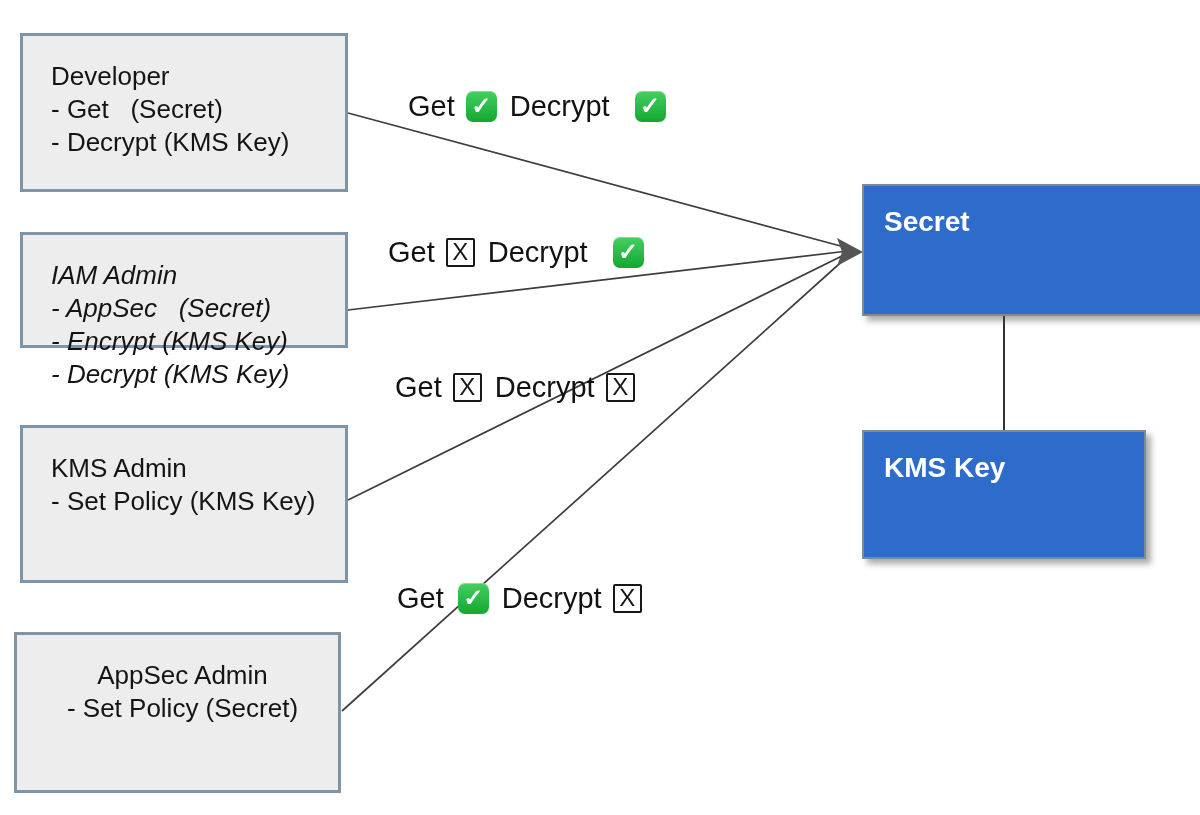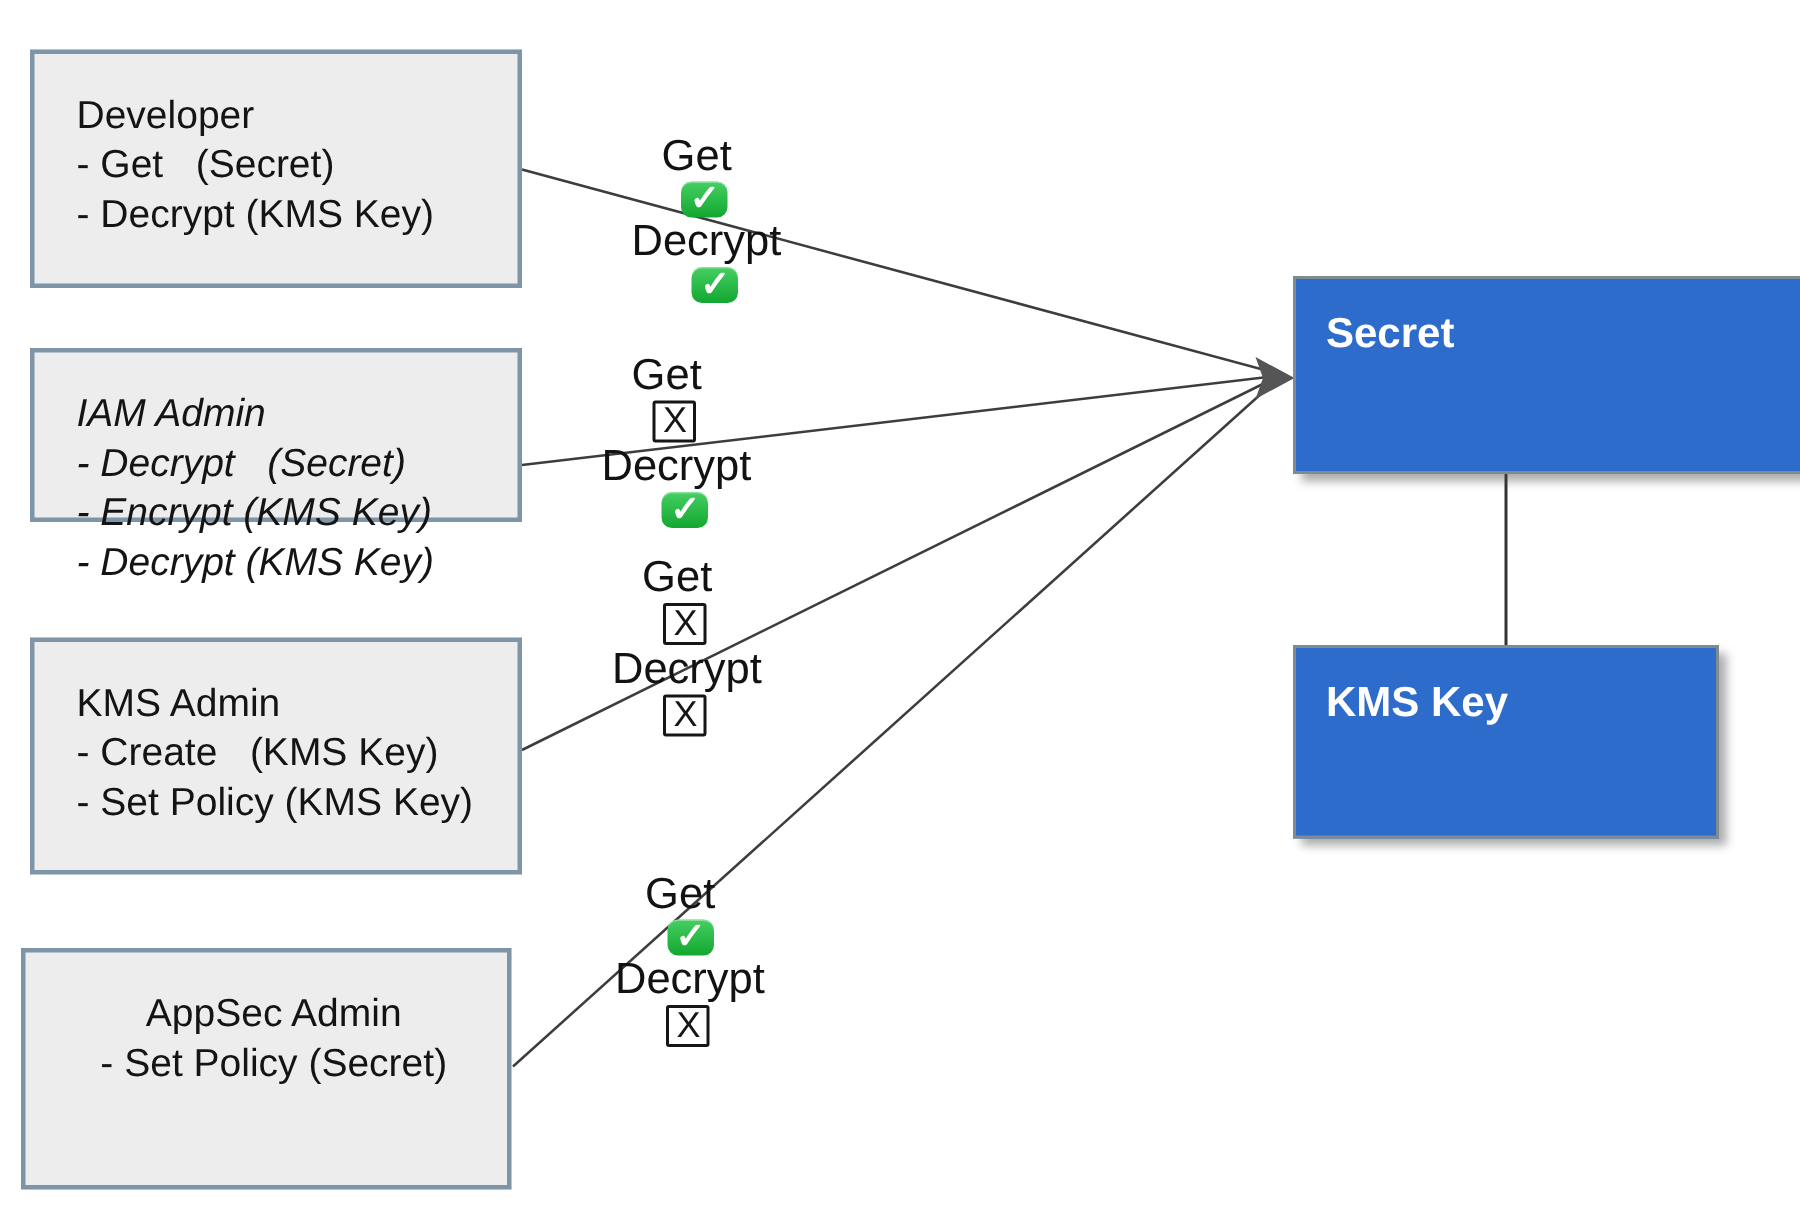--- a/index.html
+++ b/index.html
@@ -40,21 +40,20 @@
 
   
   .edge-label{
     position:absolute;
     display:flex;
     align-items:center;
     height:36px;
     font-size:29px;
     color:#121212;
     z-index:3;
-    flex-direction:column;
   }
   .edge-label .op{white-space:pre;}
   .mark{
     display:inline-flex;
     align-items:center;
     justify-content:center;
     box-sizing:border-box;
     margin-left:11px;
   }
   .mark + .op{margin-left:13px;}
@@ -101,28 +100,27 @@
   </svg>
 
   <div class="role-box" style="left:20px;top:33px;width:328px;height:159px;">
     <div class="role-title">Developer</div>
     <div class="role-perm">- Get   (Secret)</div>
     <div class="role-perm">- Decrypt (KMS Key)</div>
   </div>
 
   <div class="role-box" style="left:20px;top:232px;width:328px;height:116px;font-style:italic;">
     <div class="role-title">IAM Admin</div>
-    <div class="role-perm">- Decrypt   (Secret)</div>
+    <div class="role-perm">- AppSec   (Secret)</div>
     <div class="role-perm">- Encrypt (KMS Key)</div>
     <div class="role-perm">- Decrypt (KMS Key)</div>
   </div>
 
   <div class="role-box" style="left:20px;top:425px;width:328px;height:158px;">
     <div class="role-title">KMS Admin</div>
-    <div class="role-perm">- Create   (KMS Key)</div>
     <div class="role-perm">- Set Policy (KMS Key)</div>
   </div>
 
   <div class="role-box" style="left:14px;top:632px;width:327px;height:161px;text-align:center;">
     <div class="role-title">AppSec Admin</div>
     <div class="role-perm">- Set Policy (Secret)</div>
   </div>
 
   <div class="edge-label" style="left:408px;top:88px;">
     <span class="op">Get</span>

